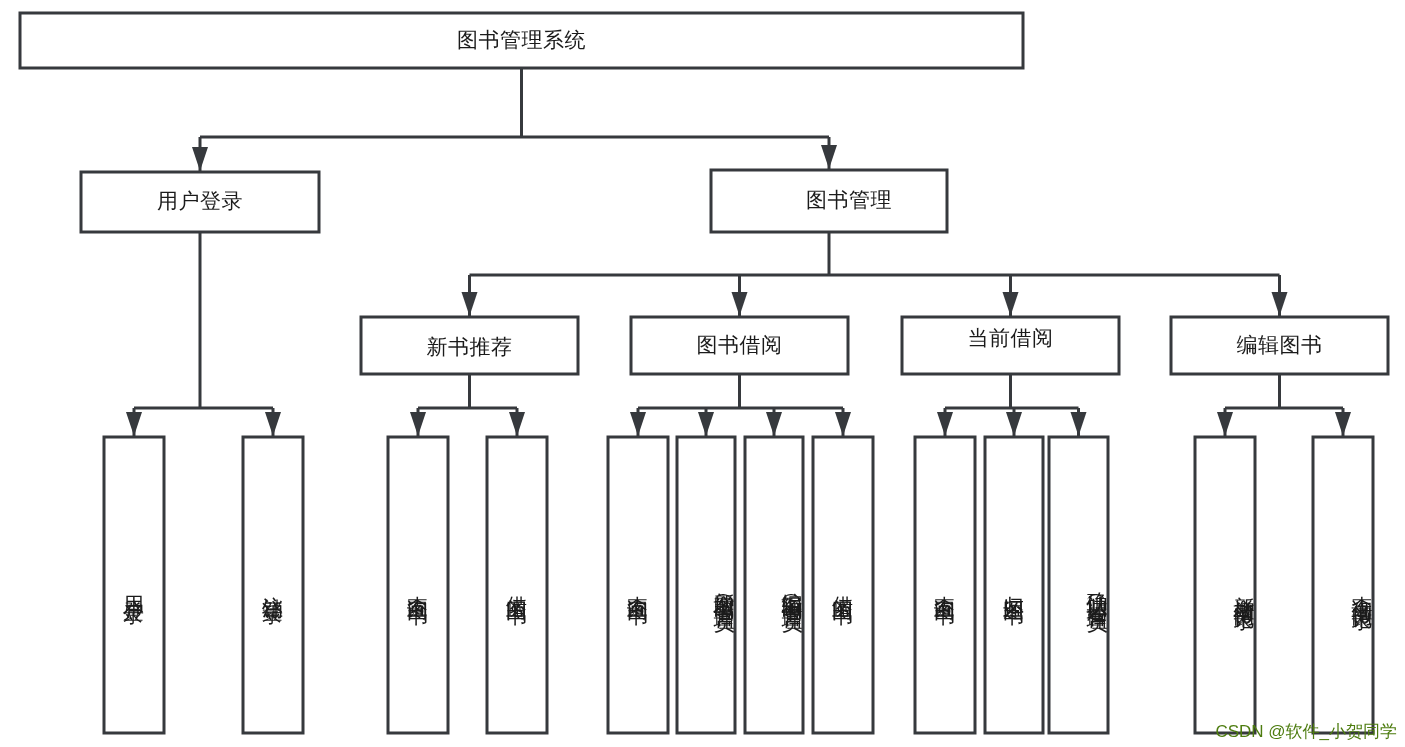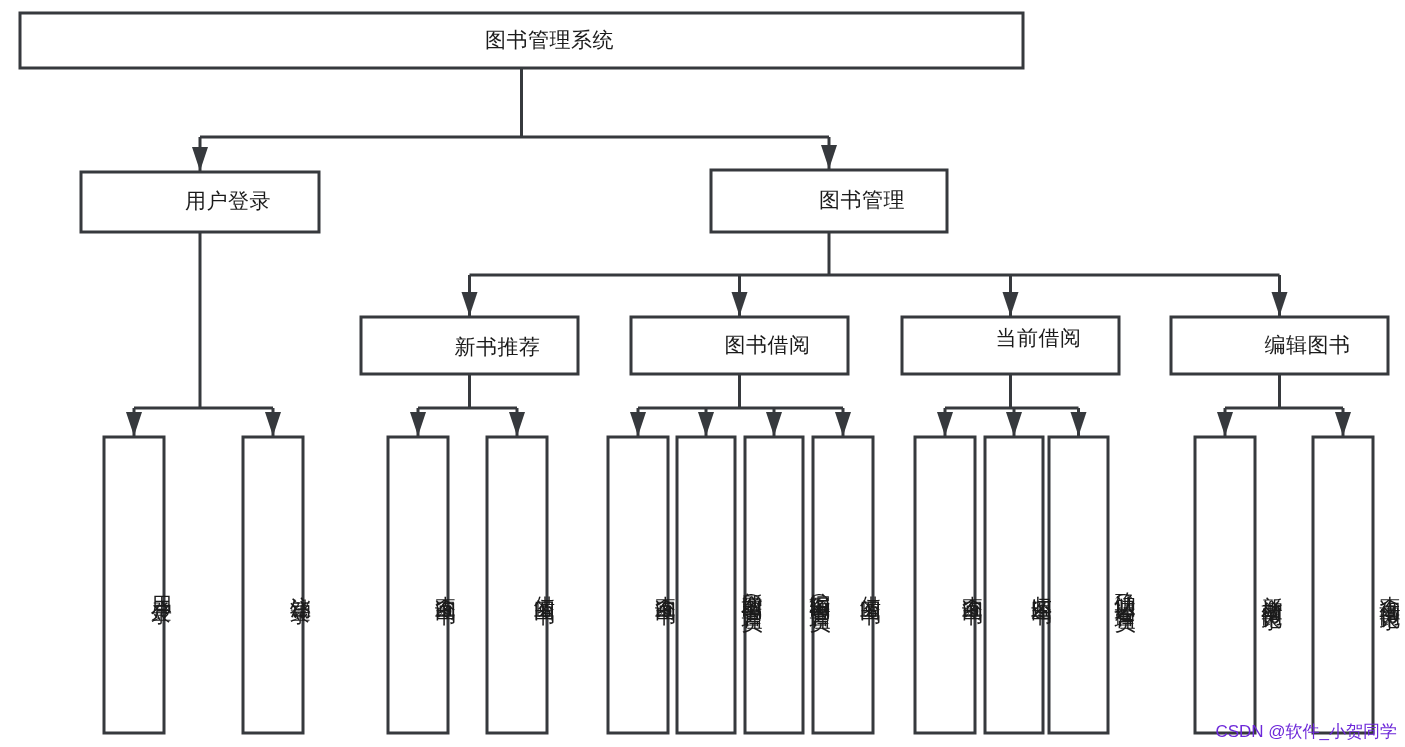--- a/index.html
+++ b/index.html
@@ -42,21 +42,20 @@
   }
   .node-label {
     position: absolute;
     display: flex;
     align-items: center;
     justify-content: center;
     color: #1b1b1b;
     font-family: "Liberation Sans", "DejaVu Sans", sans-serif;
     text-rendering: geometricPrecision;
     pointer-events: none;
-    margin-left: 28px;
   }
   .node-label.horizontal {
     font-size: 21px;
     letter-spacing: 0.5px;
     line-height: 1.2;
   }
   .node-label.vertical {
     writing-mode: vertical-rl;
     text-orientation: upright;
     font-size: 21px;
@@ -69,21 +68,21 @@
   }
   .node-label.vertical.centered {
     align-items: center;
     padding-top: 0;
   }
   #watermark {
     position: absolute;
     right: 8px;
     bottom: 4px;
     font-size: 17px;
-    color: #6d28d9;
+    color: #4d7c0f;
     font-family: "Liberation Sans", "DejaVu Sans", sans-serif;
     white-space: nowrap;
   }
 </style>
 </head>
 <body>
 
 <div id="diagram-root">
 
   <svg id="flow-svg" viewBox="0 0 1405 747">
@@ -161,21 +160,21 @@
         <line x1="1225" y1="408" x2="1225" y2="436" class="conn"></line>
         <polygon points="1217,412 1233,412 1225,436" class="arrow-head"></polygon>
         <line x1="1343" y1="408" x2="1343" y2="436" class="conn"></line>
         <polygon points="1335,412 1351,412 1343,436" class="arrow-head"></polygon>
       </g>
   </svg>
 
   <div id="labels-layer">
       <div class="node-label horizontal" style="left: 20px; top: 13px; width: 1003px; height: 55px;">图书管理系统</div>
       <div class="node-label horizontal" style="left: 81px; top: 172px; width: 238px; height: 60px;">用户登录</div>
-      <div class="node-label horizontal" style="left: 696px; top: 170px; width: 276px; height: 62px;">图书管理</div>
+      <div class="node-label horizontal" style="left: 711px; top: 170px; width: 276px; height: 62px;">图书管理</div>
       <div class="node-label horizontal" style="left: 361px; top: 317px; width: 217px; height: 62px;">新书推荐</div>
       <div class="node-label horizontal" style="left: 631px; top: 317px; width: 217px; height: 57px;">图书借阅</div>
       <div class="node-label horizontal" style="left: 902px; top: 317px; width: 217px; height: 43px;">当前借阅</div>
       <div class="node-label horizontal" style="left: 1171px; top: 317px; width: 217px; height: 57px;">编辑图书</div>
       <div class="node-label vertical centered" style="left: 104px; top: 437px; width: 60px; height: 296px;">用户登录</div>
       <div class="node-label vertical centered" style="left: 243px; top: 437px; width: 60px; height: 296px;">注销登录</div>
       <div class="node-label vertical centered" style="left: 388px; top: 437px; width: 60px; height: 296px;">查询图书</div>
       <div class="node-label vertical centered" style="left: 487px; top: 437px; width: 60px; height: 296px;">借阅图书</div>
       <div class="node-label vertical centered" style="left: 608px; top: 437px; width: 60px; height: 296px;">查询图书</div>
       <div class="node-label vertical" style="left: 677px; top: 437px; width: 58px; height: 296px;">新增图书（管理员）</div>

